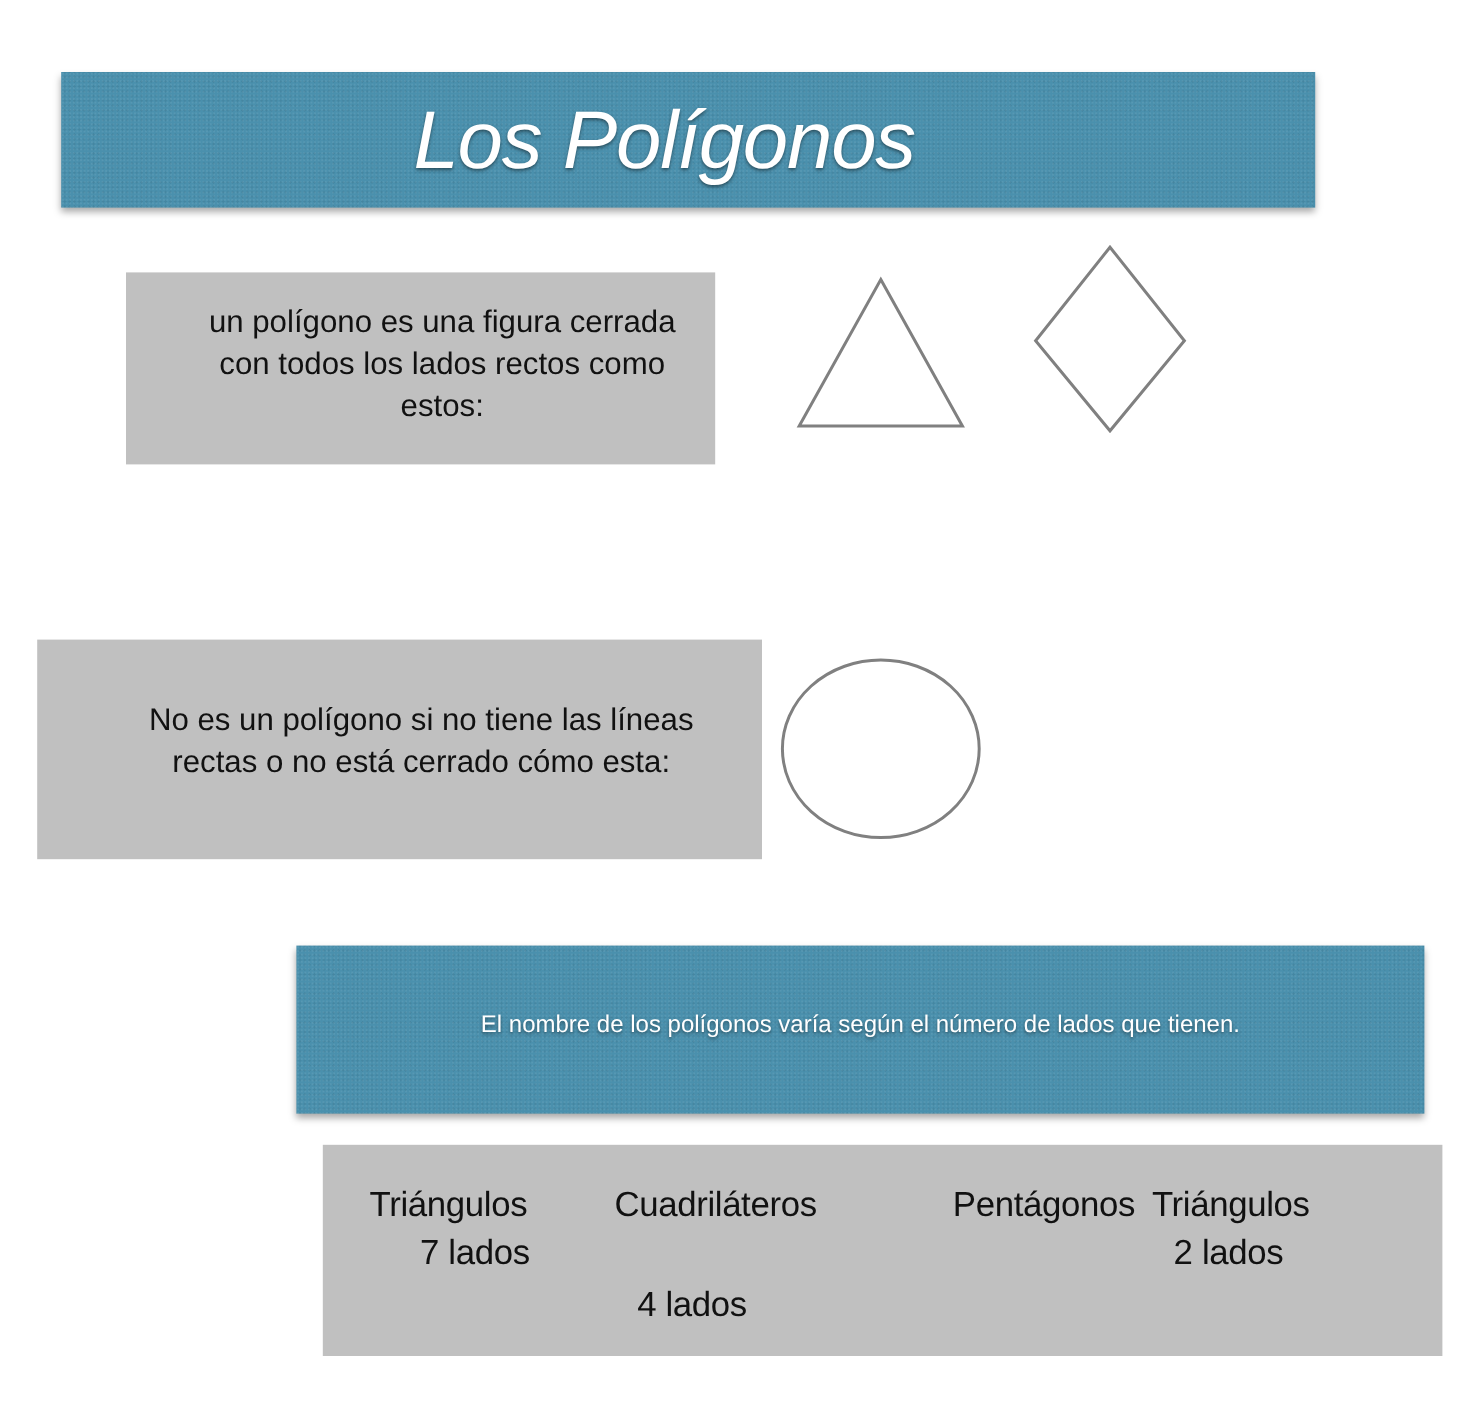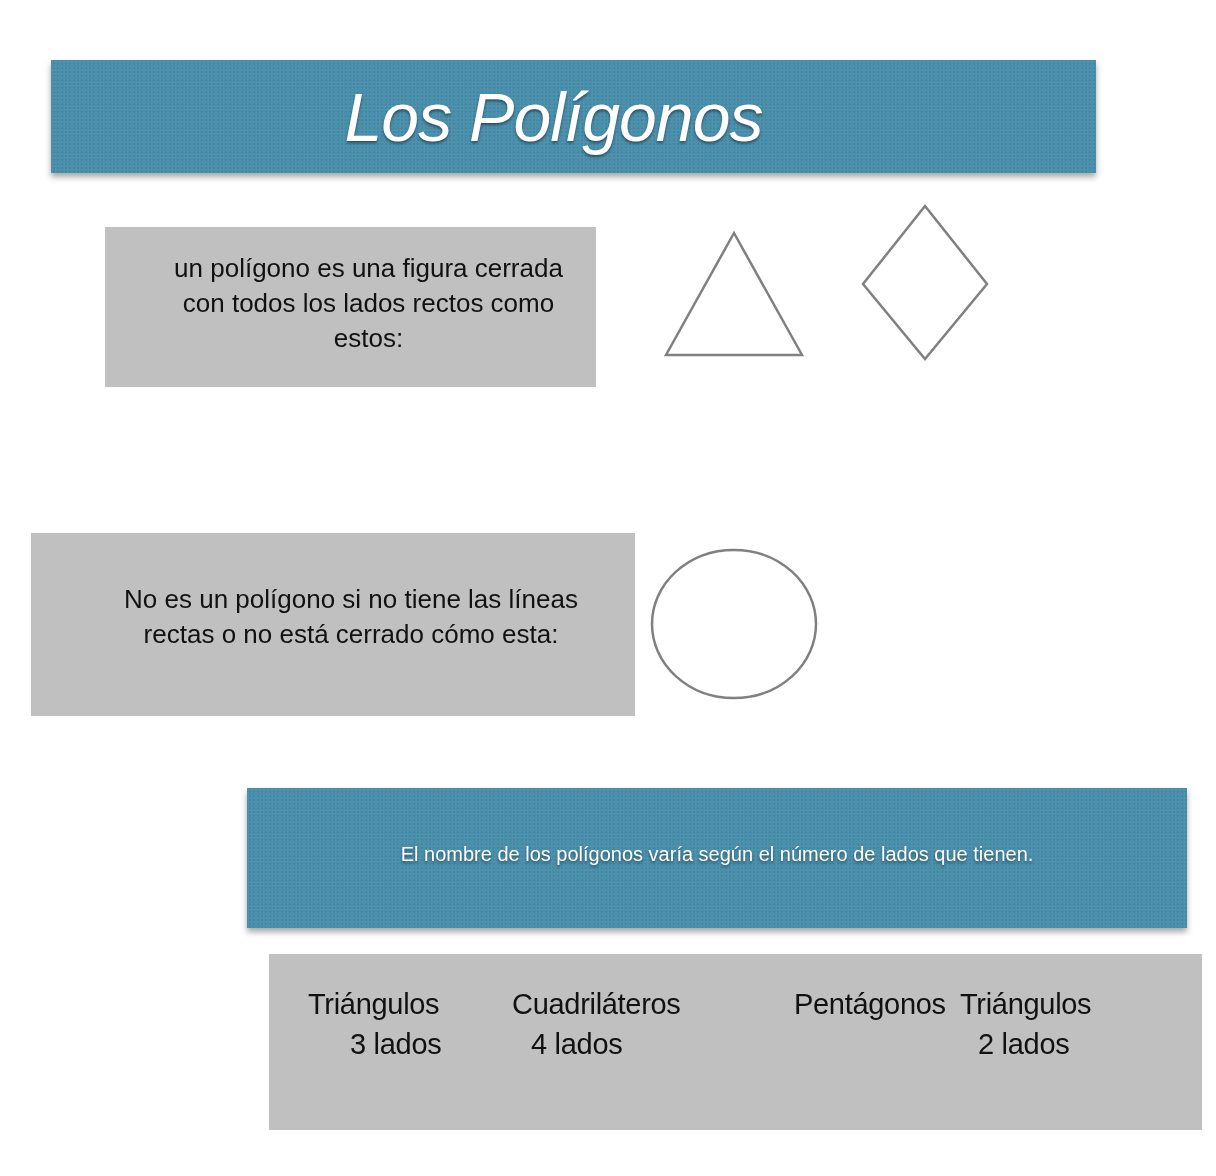--- a/index.html
+++ b/index.html
@@ -90,25 +90,25 @@
   <ellipse cx="86" cy="78" rx="82" ry="74" fill="none" stroke="#808080" stroke-width="2.5"></ellipse>
 </svg>
 
 <div class="banner sub-banner">
   <span class="txt">El nombre de los polígonos varía según el número de lados que tienen.</span>
 </div>
 
 <div class="grey-box box3">
   <div class="col" style="left:39px;">
     <span>Triángulos</span>
-    <span class="count" style="padding-left:42px;">3 lados</span>
+    <span class="count" style="padding-left:42px;">7 lados</span>
   </div>
   <div class="col" style="left:243px;">
     <span>Cuadriláteros</span>
-    <span class="count" style="padding-left:19px;">4 lados</span>
+    <span class="count" style="padding-left:19px;margin-top:44px;">4 lados</span>
   </div>
   <div class="col" style="left:525px;text-align:center;">
     <span>Pentágonos</span>
   </div>
   <div class="col" style="left:691px;">
     <span>Triángulos</span>
     <span class="count" style="padding-left:18px;">2 lados</span>
   </div>
 </div>
 

